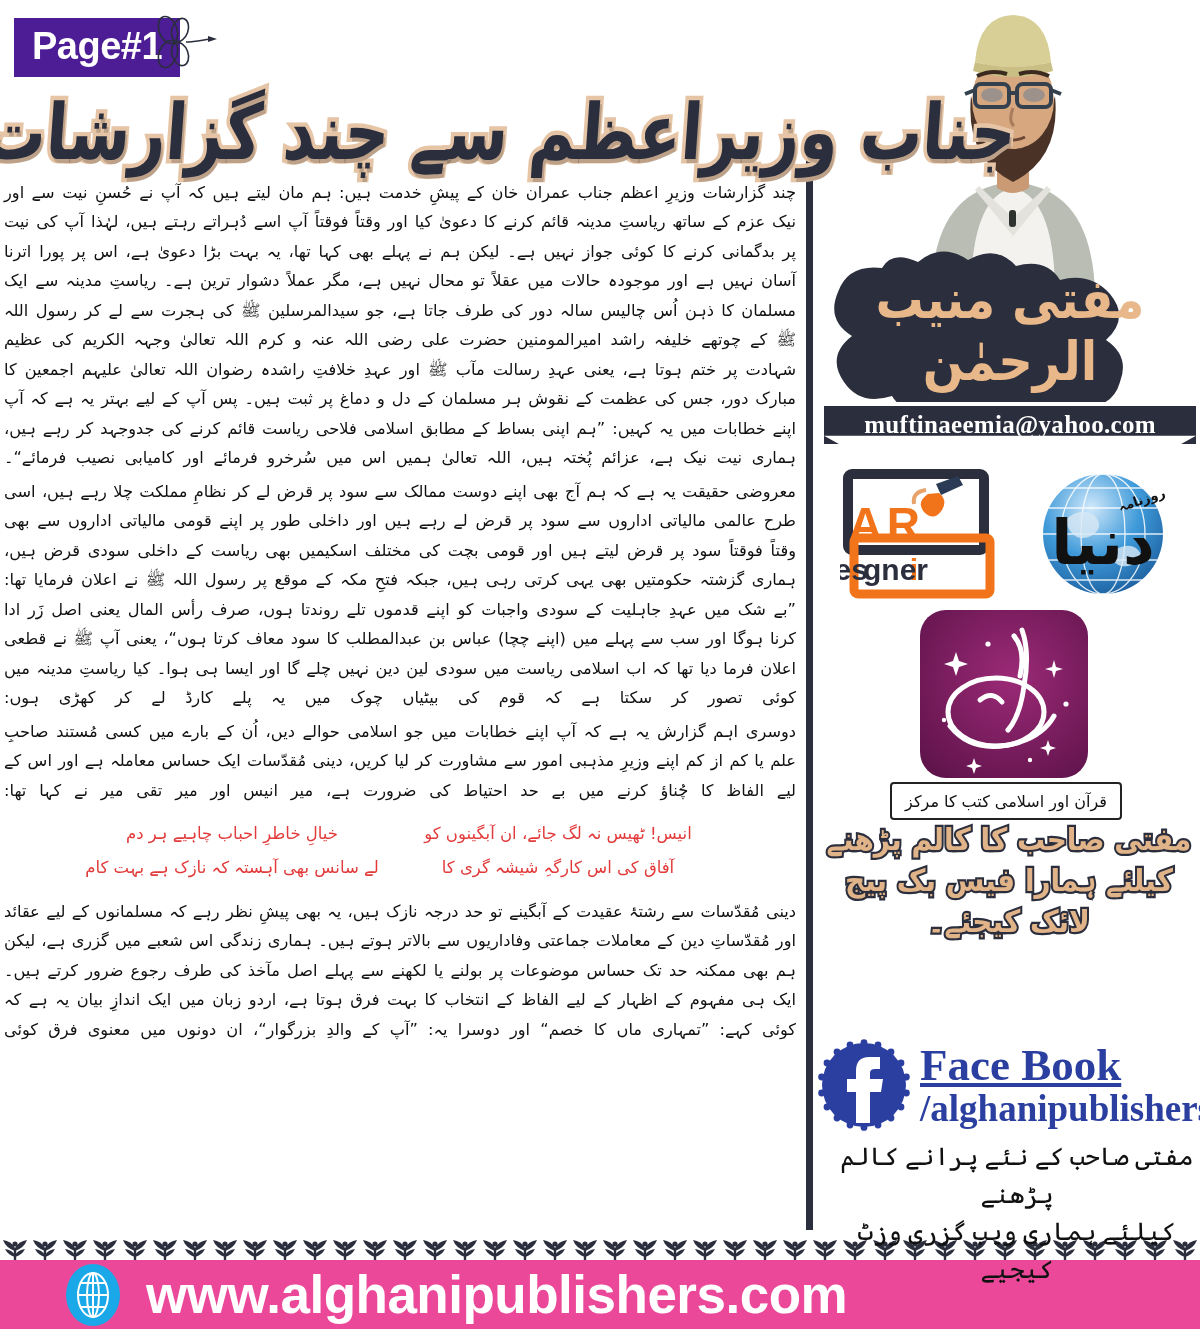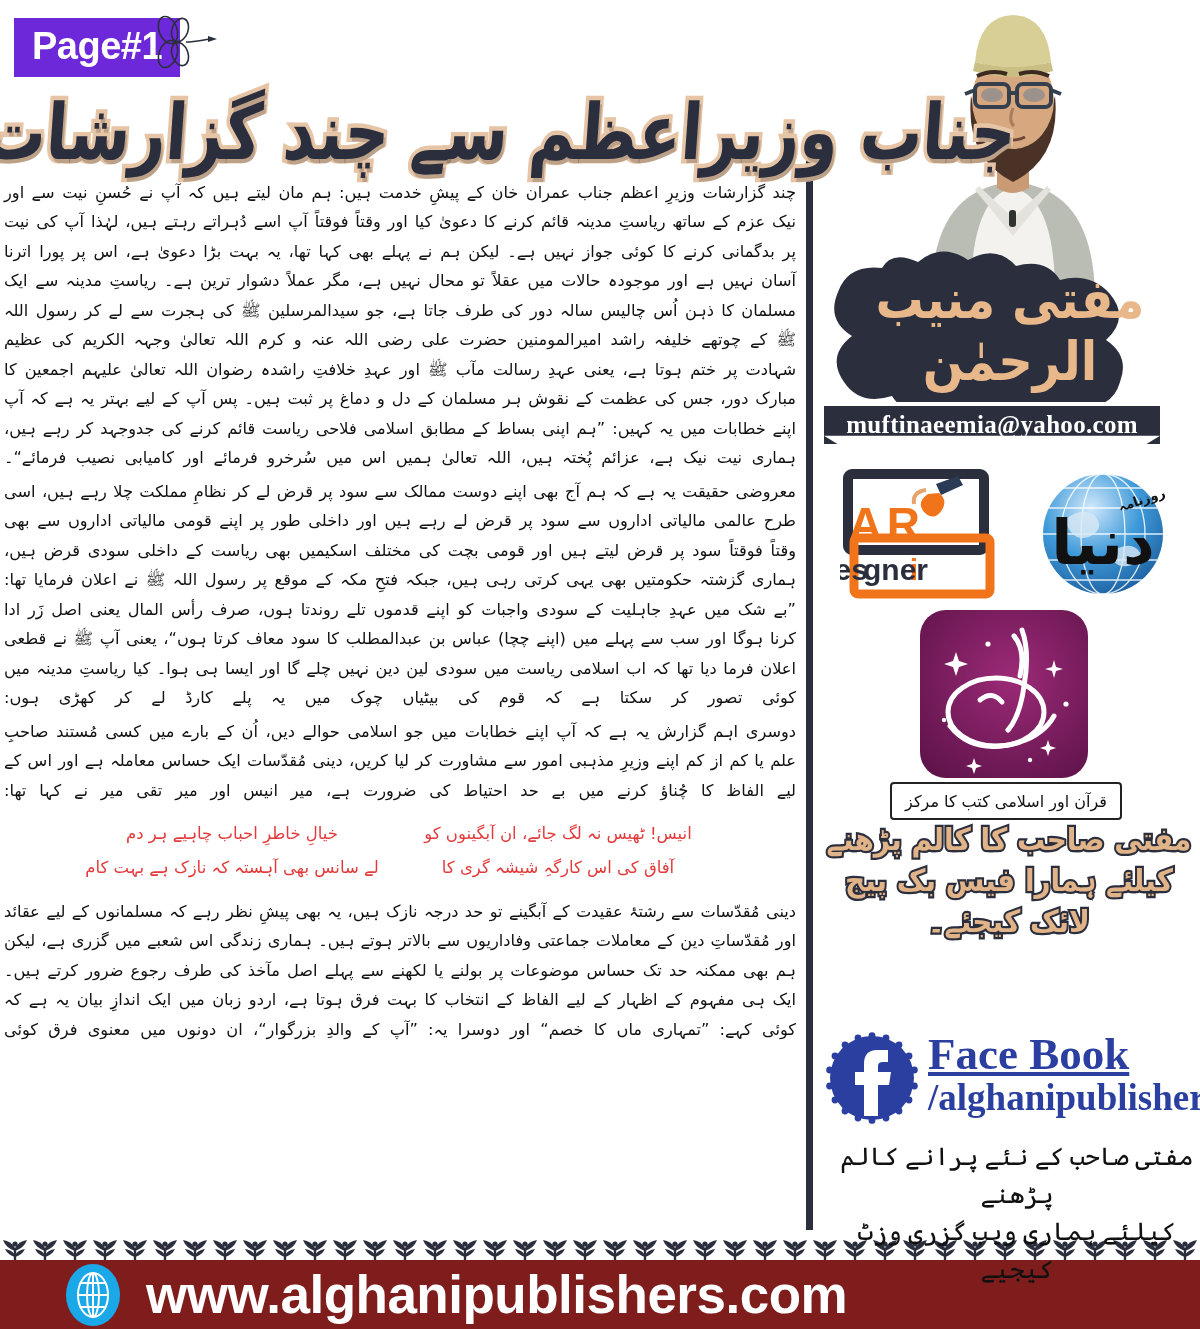--- a/index.html
+++ b/index.html
@@ -8,21 +8,21 @@
     width:1200px;height:1329px;
     background:#ffffff;
     font-family:"Liberation Serif",serif;
     overflow:hidden;position:relative;
   }
   .page{position:relative;width:1200px;height:1329px;background:#fff;}
 
   
   .page-badge{
     position:absolute;left:14px;top:18px;
-    background:#6d28d9;color:#ffffff;
+    background:#4c1d95;color:#ffffff;
     font-family:"Liberation Sans",sans-serif;
     font-weight:bold;font-size:38px;line-height:1;
     padding:9px 18px 12px 18px;
     letter-spacing:-0.5px;direction:ltr;
     z-index:6;
   }
   .flourish{
     position:absolute;left:148px;top:12px;width:70px;height:62px;z-index:6;
   }
 
@@ -105,21 +105,21 @@
   }
   .name-cloud .person{
     position:absolute;top:52px;left:0;right:0;text-align:center;
     color:#e8b88a;font-family:"DejaVu Sans",sans-serif;
     font-size:48px;font-weight:bold;z-index:2;
     transform:scaleY(1.12);
   }
 
   
   .email-ribbon{
-    position:absolute;left:6px;top:406px;width:336px;height:38px;
+    position:absolute;left:6px;top:406px;width:372px;height:38px;
     background:#2b2e3d;color:#fff;direction:ltr;
     display:flex;align-items:center;justify-content:center;
     font-family:"Liberation Serif",serif;font-weight:bold;
     font-size:25px;letter-spacing:0.3px;
     clip-path:polygon(0 0,100% 0,100% 100%,96% 100%,100% 78%,0 78%,4% 100%,0 100%);
     text-align:right;
   }
 
   
   .logo-ar{
@@ -145,22 +145,22 @@
     position:absolute;left:0;top:826px;width:382px;
     text-align:center;direction:rtl;
     font-family:"DejaVu Sans",sans-serif;
     font-weight:bold;font-size:28px;line-height:1.32;
     color:#e0b388;
     -webkit-text-stroke:4px #2b2e3d;
     paint-order:stroke fill;
     transform:scaleY(1.1);
   }
   .fb-row{
-    position:absolute;left:8px;top:1032px;width:372px;height:106px;
-    direction:ltr;display:flex;align-items:flex-start;gap:10px;
+    position:absolute;left:0;top:1032px;width:372px;height:106px;
+    direction:ltr;display:flex;align-items:center;gap:10px;
   }
   .fb-icon{width:92px;height:92px;flex:0 0 92px;}
   .fb-labels{display:flex;flex-direction:column;line-height:1.0;}
   .fb-labels .l1{
     font-family:"Liberation Serif",serif;font-weight:bold;
     font-size:45px;color:#2b3fa0;text-decoration:underline;
   }
   .fb-labels .l2{
     font-family:"Liberation Serif",serif;font-weight:bold;
     font-size:37px;color:#2b3fa0;margin-top:2px;
@@ -173,21 +173,21 @@
     font-size:25px;line-height:1.5;color:#111;margin-left:8px;
   }
 
   
   .fleur-border{
     position:absolute;left:0;top:1239px;width:1200px;height:22px;
     overflow:hidden;
   }
   .footer-bar{
     position:absolute;left:0;top:1260px;width:1200px;height:69px;
-    background:#7f1d1d;display:flex;align-items:center;
+    background:#ec4899;display:flex;align-items:center;
     direction:ltr;
   }
   .footer-globe{margin-left:62px;width:62px;height:62px;flex:0 0 62px;}
   .footer-url{
     margin-left:22px;color:#ffffff;
     font-family:"Liberation Sans",sans-serif;
     font-weight:bold;font-size:53px;letter-spacing:-0.5px;
   }
 </style>
 </head>

